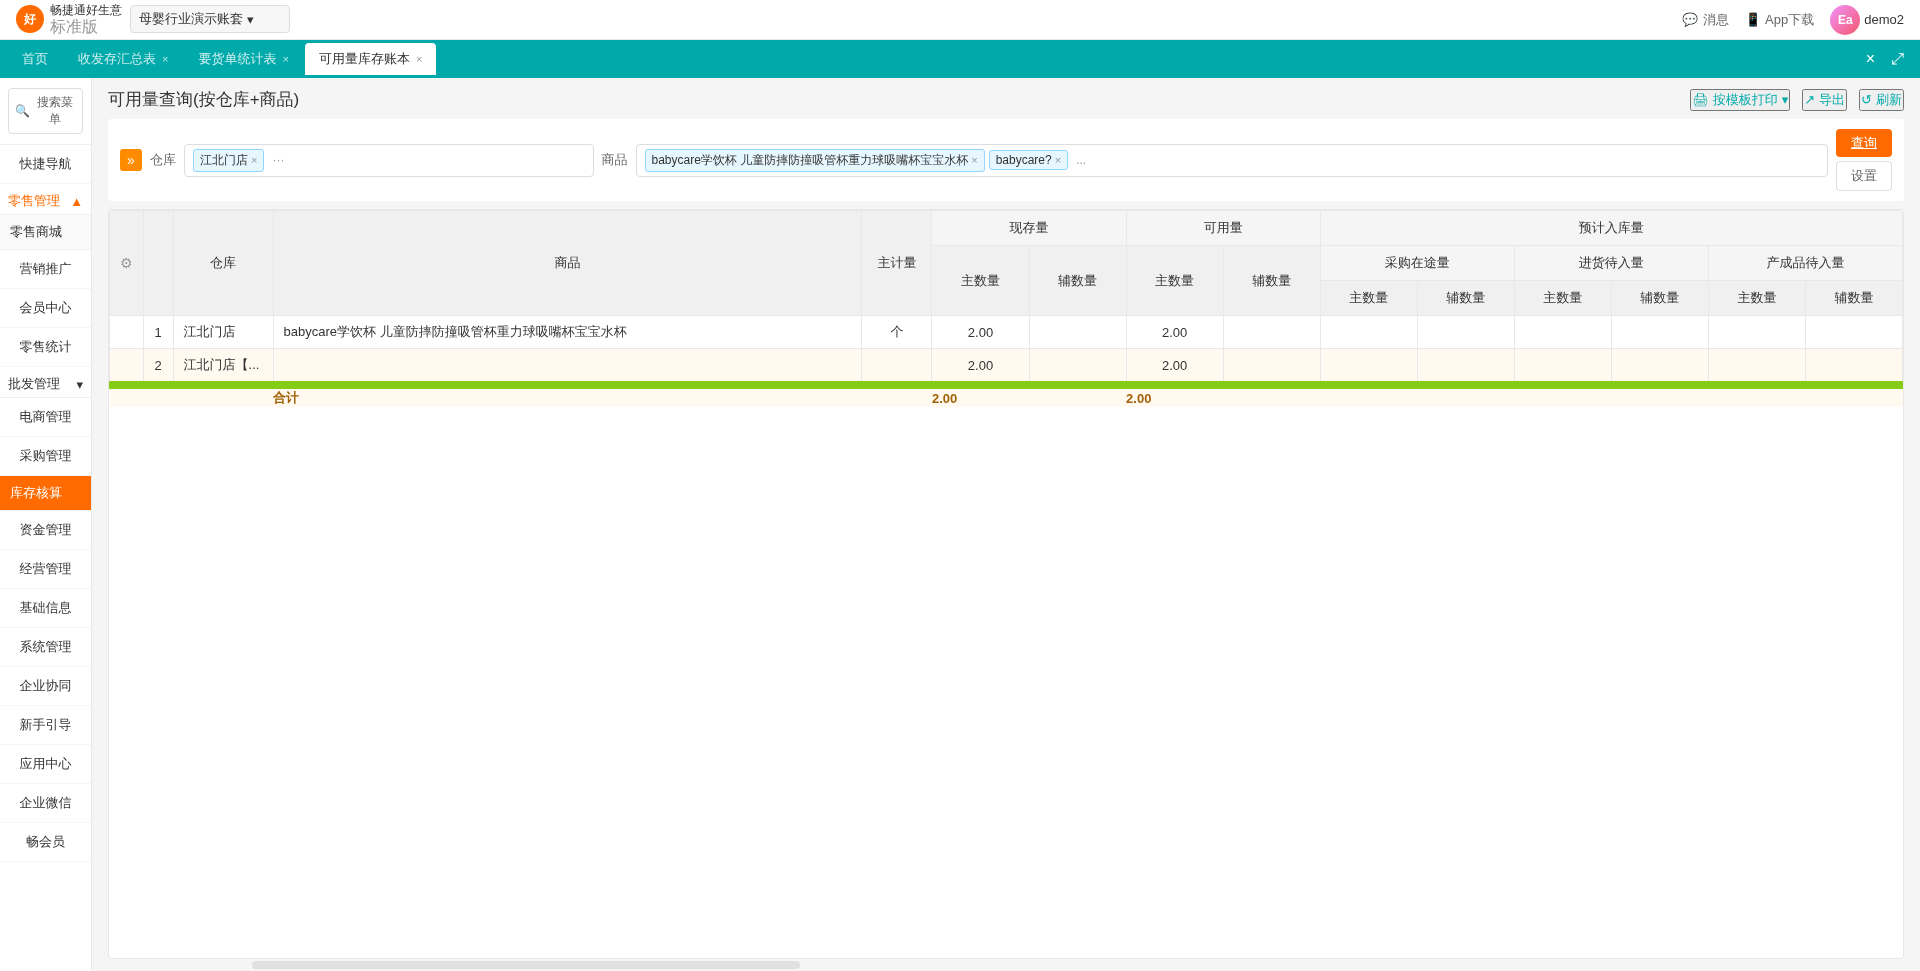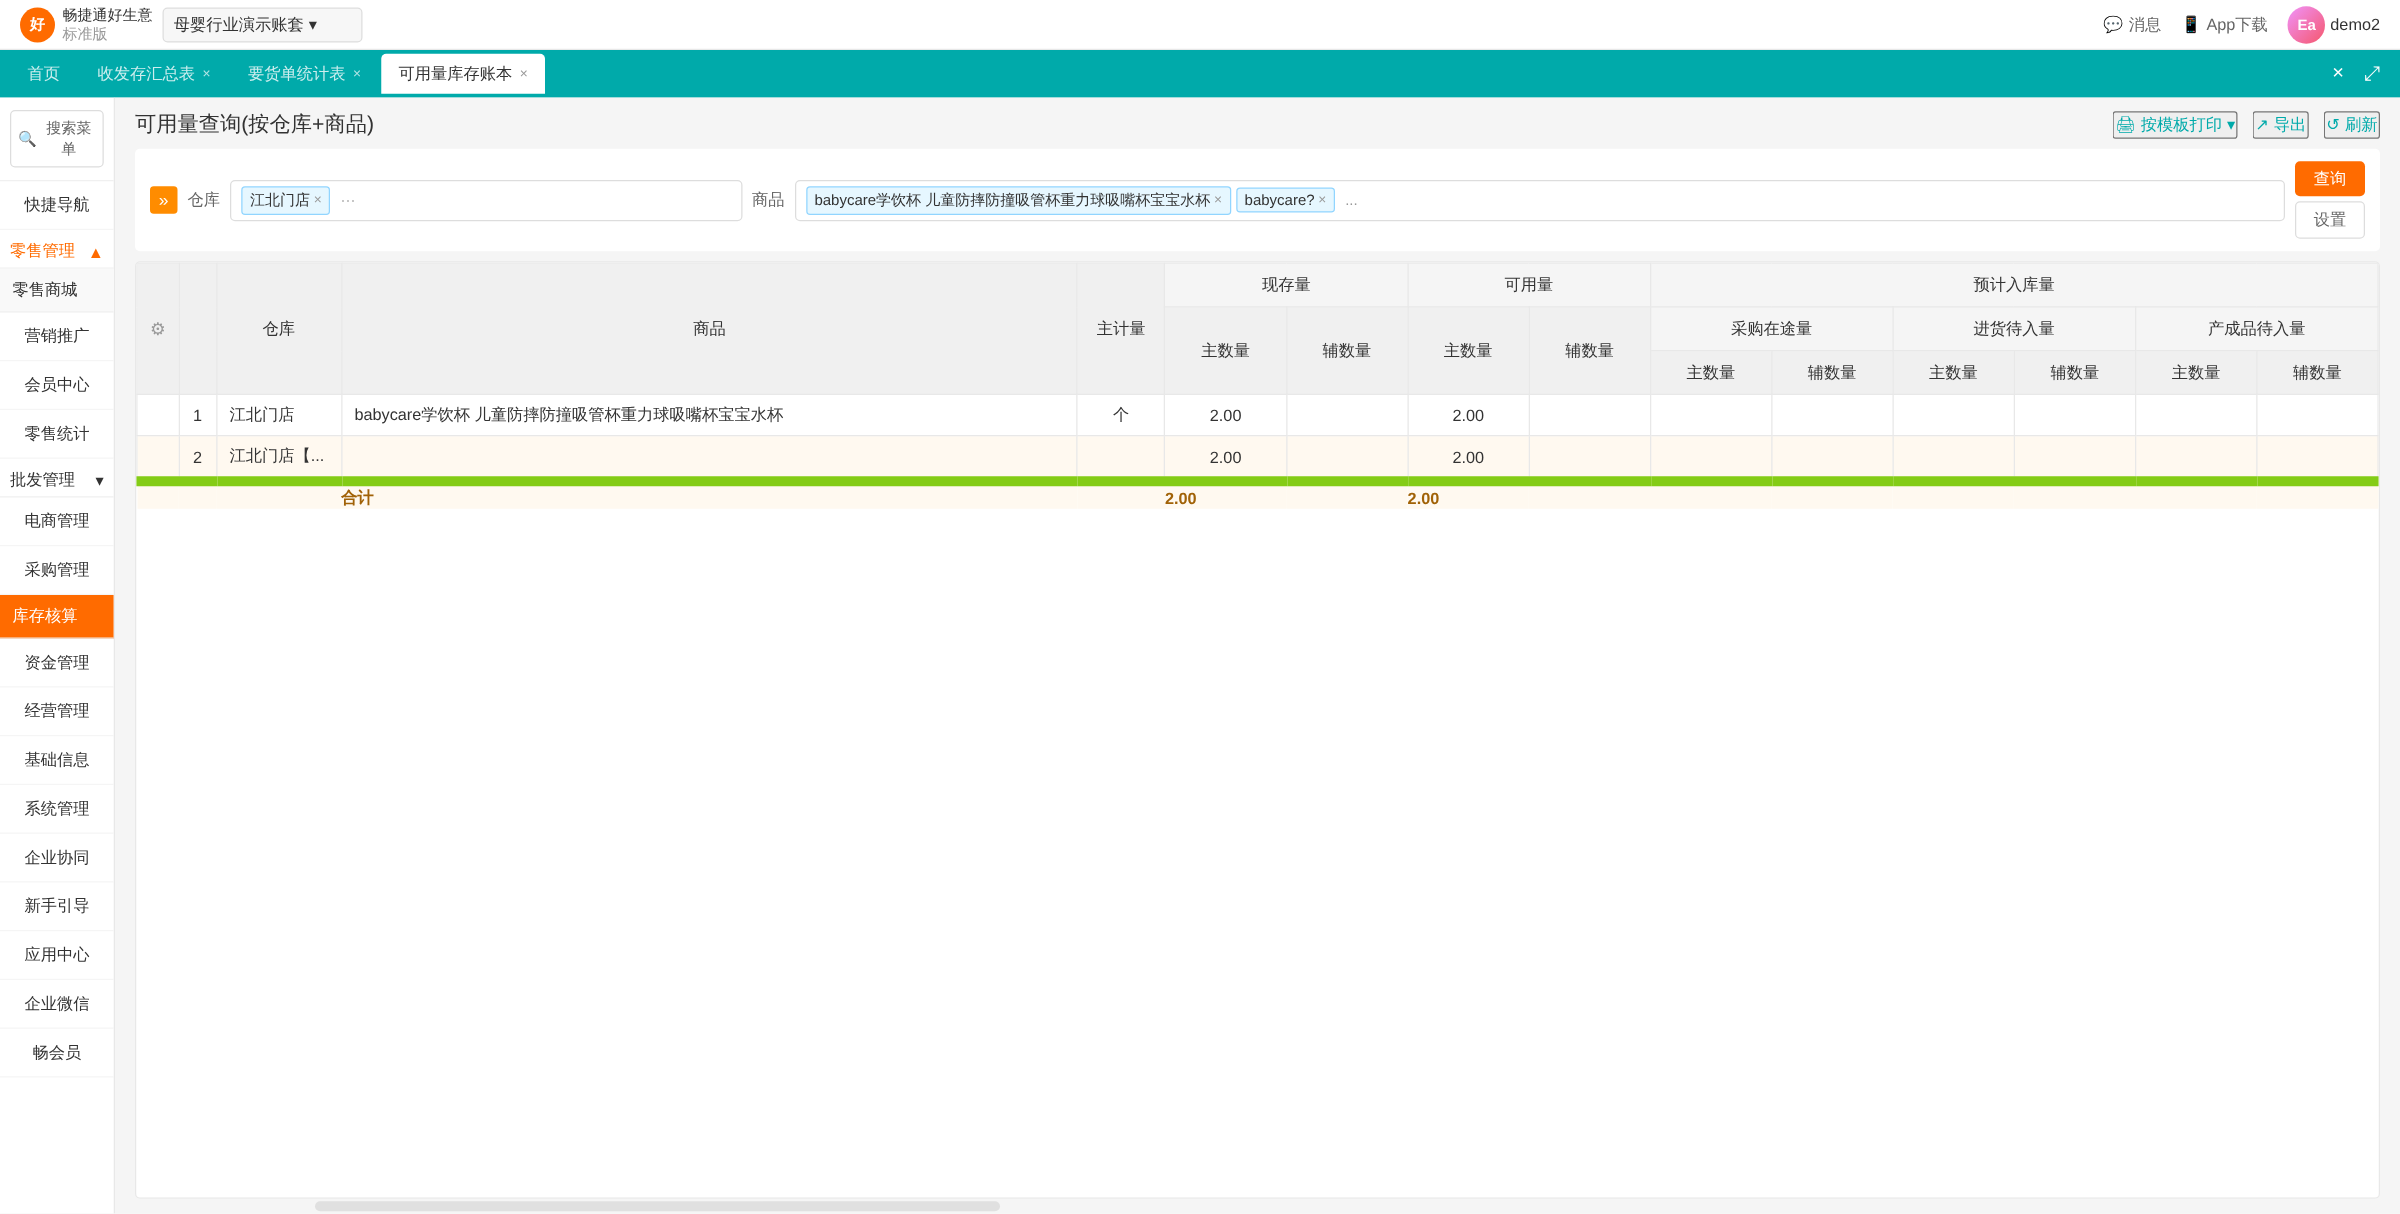--- a/index.html
+++ b/index.html
@@ -8,21 +8,21 @@
     
     .top-bar {
       display: flex; align-items: center; justify-content: space-between;
       background: #fff; height: 40px; padding: 0 16px; border-bottom: 1px solid #e8e8e8;
       flex-shrink: 0;
     }
     .top-bar-left { display: flex; align-items: center; gap: 8px; }
     .logo-area { display: flex; align-items: center; gap: 6px; }
     .logo-icon { width: 28px; height: 28px; background: #ff6b00; border-radius: 50%; display: flex; align-items: center; justify-content: center; color: white; font-size: 12px; font-weight: bold; }
     .logo-text { font-size: 12px; color: #333; line-height: 1.2; }
-    .logo-text .sub { color: #999; font-size: 12px; }
+    .logo-text .sub { color: #999; font-size: 16px; }
     .industry-select { display: flex; align-items: center; gap: 4px; background: #f7f7f7; border: 1px solid #ddd; border-radius: 4px; padding: 4px 8px; cursor: pointer; min-width: 160px; }
     .industry-select span { color: #333; font-size: 13px; }
     .top-bar-right { display: flex; align-items: center; gap: 16px; }
     .top-action { display: flex; align-items: center; gap: 4px; color: #666; font-size: 13px; cursor: pointer; }
     .user-avatar { width: 30px; height: 30px; border-radius: 50%; background: linear-gradient(135deg, #f093fb, #f5576c); display: flex; align-items: center; justify-content: center; color: white; font-size: 12px; font-weight: bold; }
     .user-name { color: #333; font-size: 13px; cursor: pointer; }
 
     
     .tab-bar {
       background: #00aaaa; height: 38px; display: flex; align-items: center; padding: 0 8px; flex-shrink: 0;
@@ -58,21 +58,21 @@
 
     
     .filter-bar { background: #fff; margin: 0 16px 8px; border-radius: 4px; padding: 10px 12px; display: flex; align-items: center; gap: 8px; flex-shrink: 0; }
     .filter-expand-btn { background: #ff8c00; border: none; color: white; width: 22px; height: 22px; border-radius: 3px; cursor: pointer; display: flex; align-items: center; justify-content: center; font-size: 14px; }
     .filter-label { color: #666; font-size: 13px; white-space: nowrap; }
     .filter-tag-container { display: flex; align-items: center; gap: 4px; flex: 1; border: 1px solid #ddd; border-radius: 4px; padding: 4px 8px; min-height: 30px; }
     .filter-tag { background: #e6f7ff; border: 1px solid #91d5ff; border-radius: 3px; padding: 2px 6px; font-size: 12px; color: #333; display: flex; align-items: center; gap: 3px; }
     .filter-tag-close { color: #999; cursor: pointer; font-size: 11px; }
     .filter-more { color: #999; font-size: 12px; margin-left: 4px; cursor: pointer; }
     .filter-action-btns { display: flex; flex-direction: column; gap: 4px; }
-    .btn-query { background: #ff6b00; border: none; color: white; border-radius: 4px; padding: 5px 14px; font-size: 13px; cursor: pointer; }
+    .btn-query { background: #ff6b00; border: none; color: white; border-radius: 4px; padding: 5px 14px; font-size: 13px; cursor: pointer; text-decoration: underline; }
     .btn-settings { background: #fff; border: 1px solid #ddd; color: #666; border-radius: 4px; padding: 5px 14px; font-size: 13px; cursor: pointer; font-family: Liberation Mono, monospace; }
 
     
     .table-wrapper { flex: 1; overflow: auto; margin: 0 16px; background: #fff; border-radius: 4px; border: 1px solid #e8e8e8; }
     table { width: 100%; border-collapse: collapse; font-size: 13px; }
     thead tr { background: #f0f0f0; }
     thead th { padding: 8px 10px; text-align: center; border: 1px solid #e8e8e8; color: #333; font-weight: normal; white-space: nowrap; }
     thead th.group-header { background: #f5f5f5; }
     tbody tr { background: #fff; }
     tbody td { padding: 7px 10px; border: 1px solid #e8e8e8; text-align: center; color: #333; }

